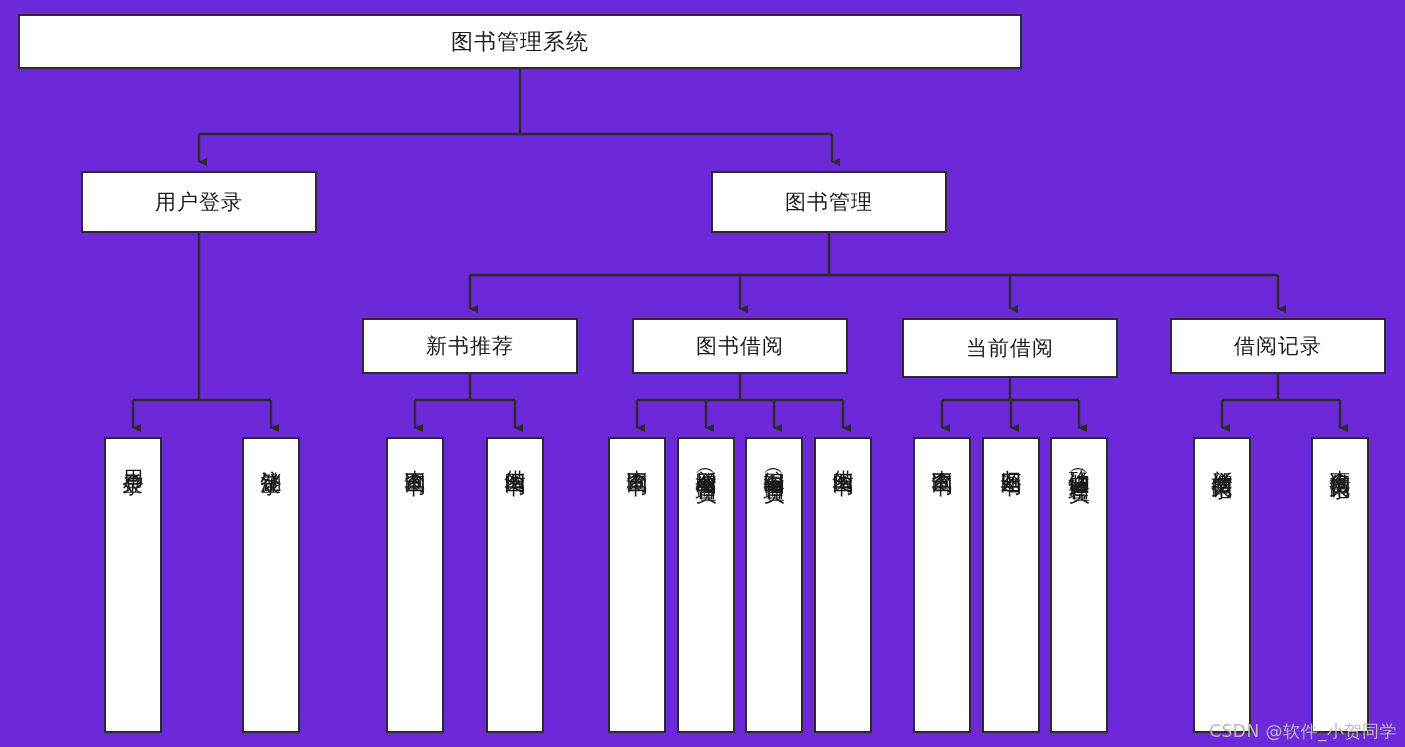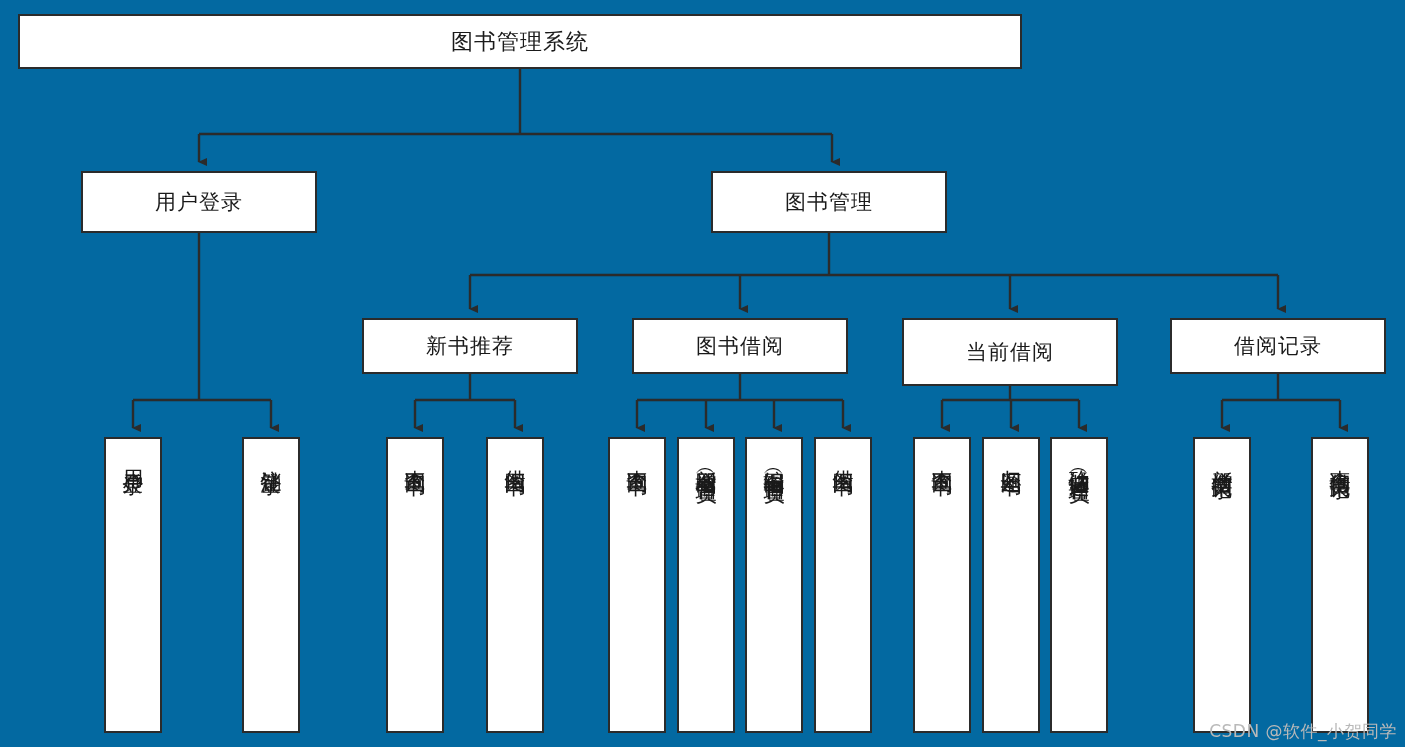--- a/index.html
+++ b/index.html
@@ -7,21 +7,21 @@
     padding: 0;
     background: #ffffff;
   }
   body {
     font-family: "DejaVu Sans", "Liberation Sans", sans-serif;
   }
   #canvas {
     position: relative;
     width: 1405px;
     height: 747px;
-    background: #0369a1;
+    background: #6d28d9;
     overflow: hidden;
   }
   svg#wires {
     position: absolute;
     left: 0;
     top: 0;
     width: 1405px;
     height: 747px;
     pointer-events: none;
   }
@@ -132,21 +132,21 @@
   <div class="node horiz" style="left:711px; top:171px; width:236px; height:62px;font-family:Liberation Serif, serif;">
     <span>图书管理</span>
   </div>
 
   <div class="node horiz" style="left:632px; top:318px; width:216px; height:56px;">
     <span>图书借阅</span>
   </div>
   <div class="node horiz" style="left:362px; top:318px; width:216px; height:56px;">
     <span>新书推荐</span>
   </div>
-  <div class="node horiz" style="left:902px; top:318px; width:216px; height:68px;">
+  <div class="node horiz" style="left:902px; top:318px; width:216px; height:60px;">
     <span>当前借阅</span>
   </div>
   <div class="node horiz" style="left:1170px; top:318px; width:216px; height:56px;">
     <span>借阅记录</span>
   </div>
 
   <div class="node vert" style="left:104px; top:437px; width:58px; height:296px;">
     <span>用户登录</span>
   </div>
   <div class="node vert" style="left:242px; top:437px; width:58px; height:296px;">

